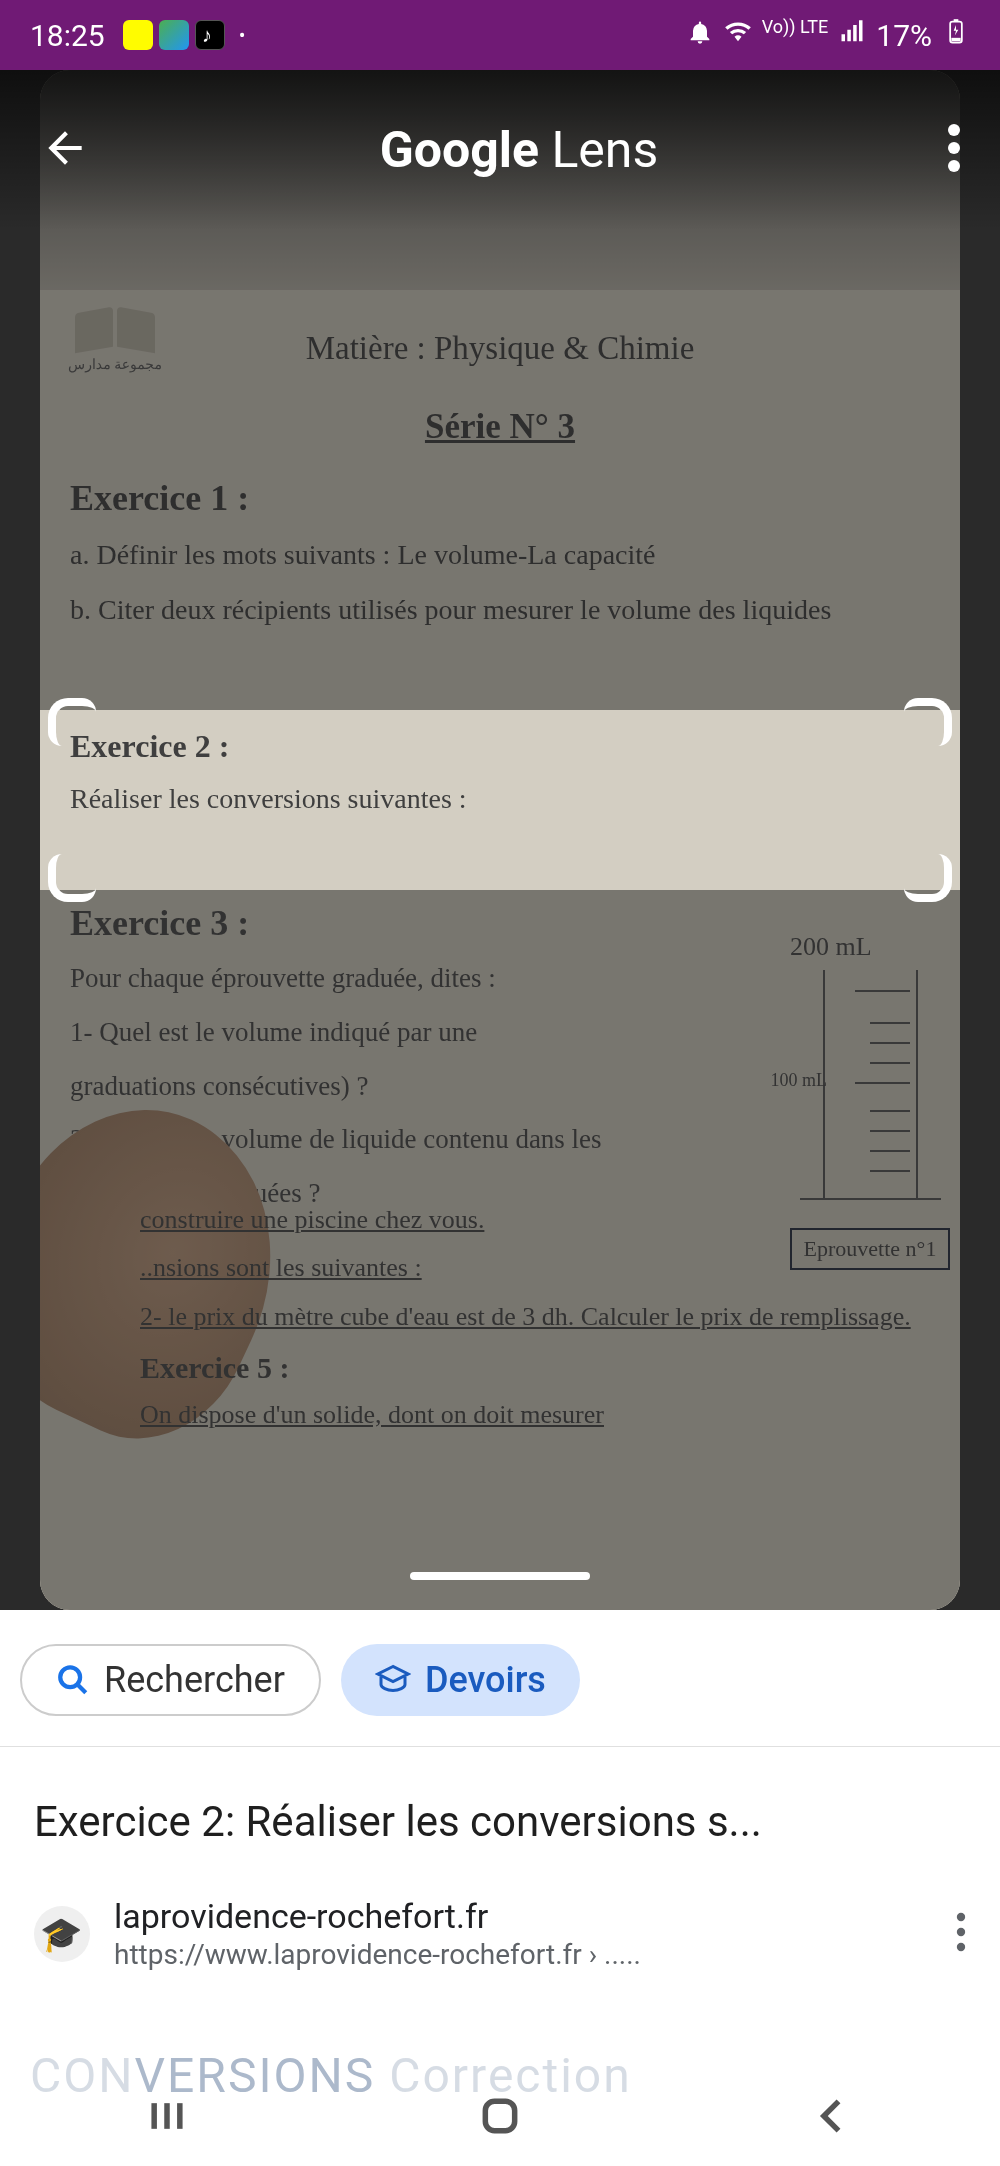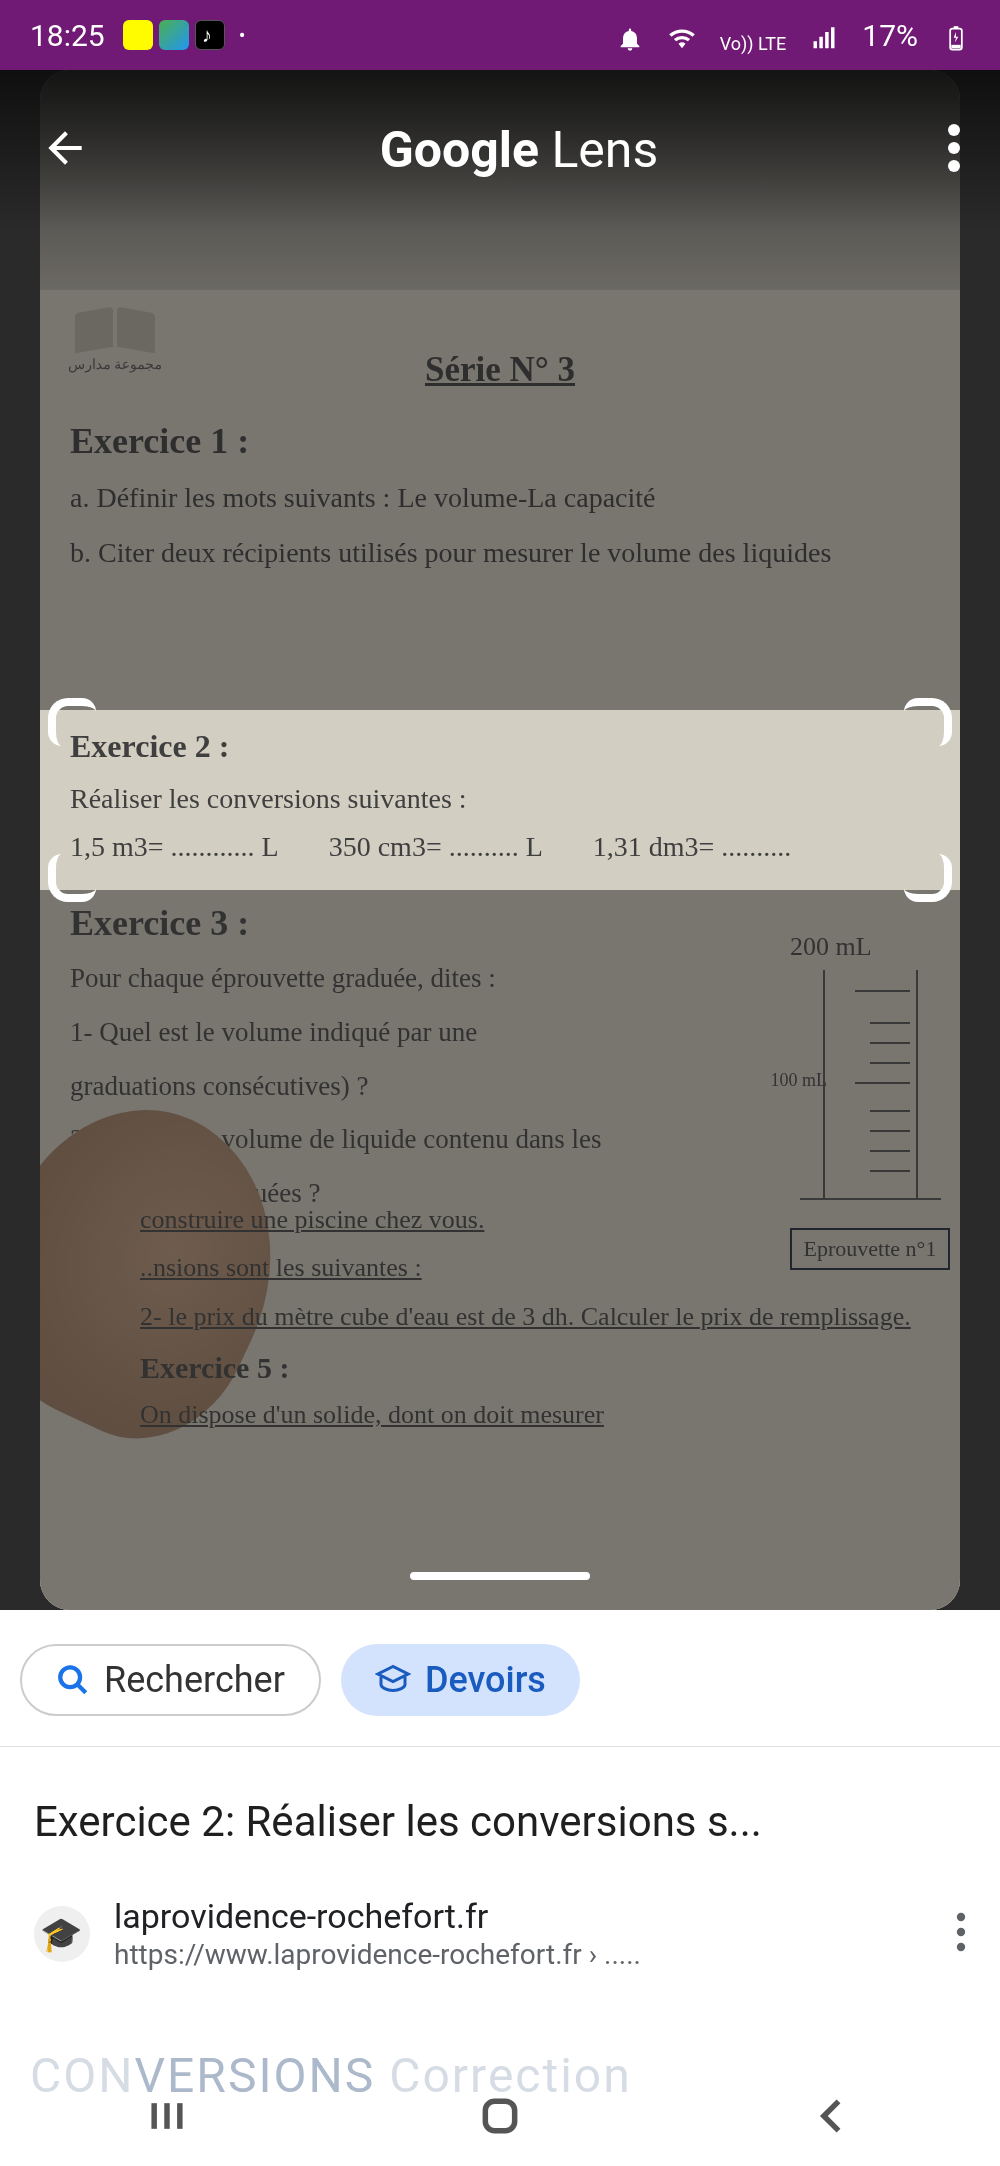--- a/index.html
+++ b/index.html
@@ -1,21 +1,21 @@
 <!DOCTYPE html>
 <html><head>
   <meta charset="utf-8">
   <style>
     * { margin: 0; padding: 0; box-sizing: border-box; }
     html, body { width: 1000px; height: 2166px; overflow: hidden; font-family: Roboto, Arial, sans-serif; background: #fff; }
     
     
     .status-bar { height: 70px; background: #701a75; color: #fff; display: flex; align-items: center; justify-content: space-between; padding: 0 30px; font-size: 30px; }
     .status-left { display: flex; align-items: center; gap: 8px; }
-    .status-right { display: flex; align-items: flex-end; gap: 24px; }
+    .status-right { display: flex; align-items: flex-start; gap: 10px; }
     .status-icon { width: 28px; height: 28px; display: inline-flex; align-items: center; justify-content: center; }
     .app-icons { display: flex; gap: 6px; margin-left: 10px; }
     .app-icon { width: 30px; height: 30px; border-radius: 6px; }
     .icon-snap { background: #fffc00; }
     .icon-game { background: linear-gradient(135deg,#4caf50,#2196f3); }
     .icon-tiktok { background: #000; border: 1px solid #555; position: relative; }
     .icon-tiktok::after { content:"♪"; color:#fff; position:absolute; top:2px; left:6px; font-size:20px;}
     .dot { font-size: 20px; margin-left: 6px; }
 
     
@@ -147,33 +147,29 @@
 </div>
 
 <div class="lens-area">
   <div class="photo">
     <div class="photo-top-shadow"></div>
     <div class="paper">
       <div class="logo-area">
         <div class="logo-book"></div>
         <div>مجموعة مدارس</div>
       </div>
+      <div class="subject">Matière : Physique &amp; Chimie</div>
       <div class="serie">Série N° 3</div>
       <div class="ex-title">Exercice 1 :</div>
       <p>a. Définir les mots suivants : Le volume-La capacité</p>
       <p>b. Citer deux récipients utilisés pour mesurer le volume des liquides</p>
 
       <div class="sel-content">
         <div class="ex2-title">Exercice 2 :</div>
         <div class="ex2-line">Réaliser les conversions suivantes :</div>
-        <div class="ex2-row">
-          <span>1,5 m3= ............ L</span>
-          <span>350 cm3= .......... L</span>
-          <span>1,31 dm3= ..........</span>
-        </div>
       </div>
 
       <div class="ex3-area">
         <div class="ex-title">Exercice 3 :</div>
         <p class="qline">Pour chaque éprouvette graduée, dites :</p>
         <p class="qline">1- Quel est le volume indiqué par une</p>
         <p class="qline">graduations consécutives) ?</p>
         <p class="qline">2- Quel est le volume de liquide contenu dans les</p>
         <p class="qline">Éprouvettes graduées ?</p>
         <div class="eprouvette-box">

